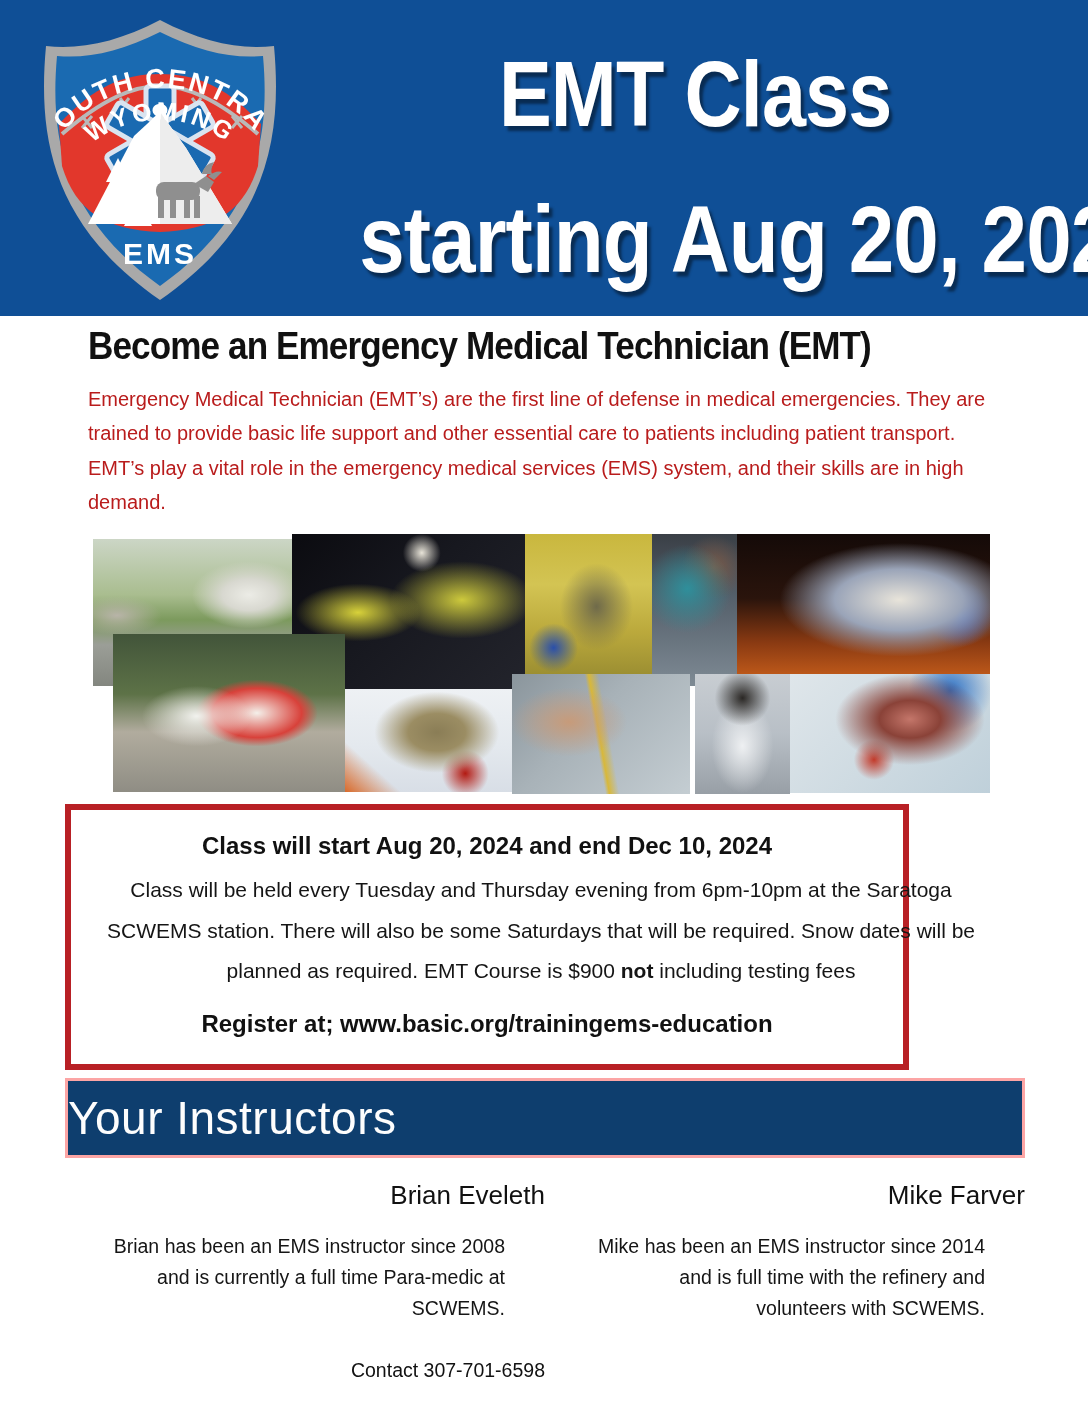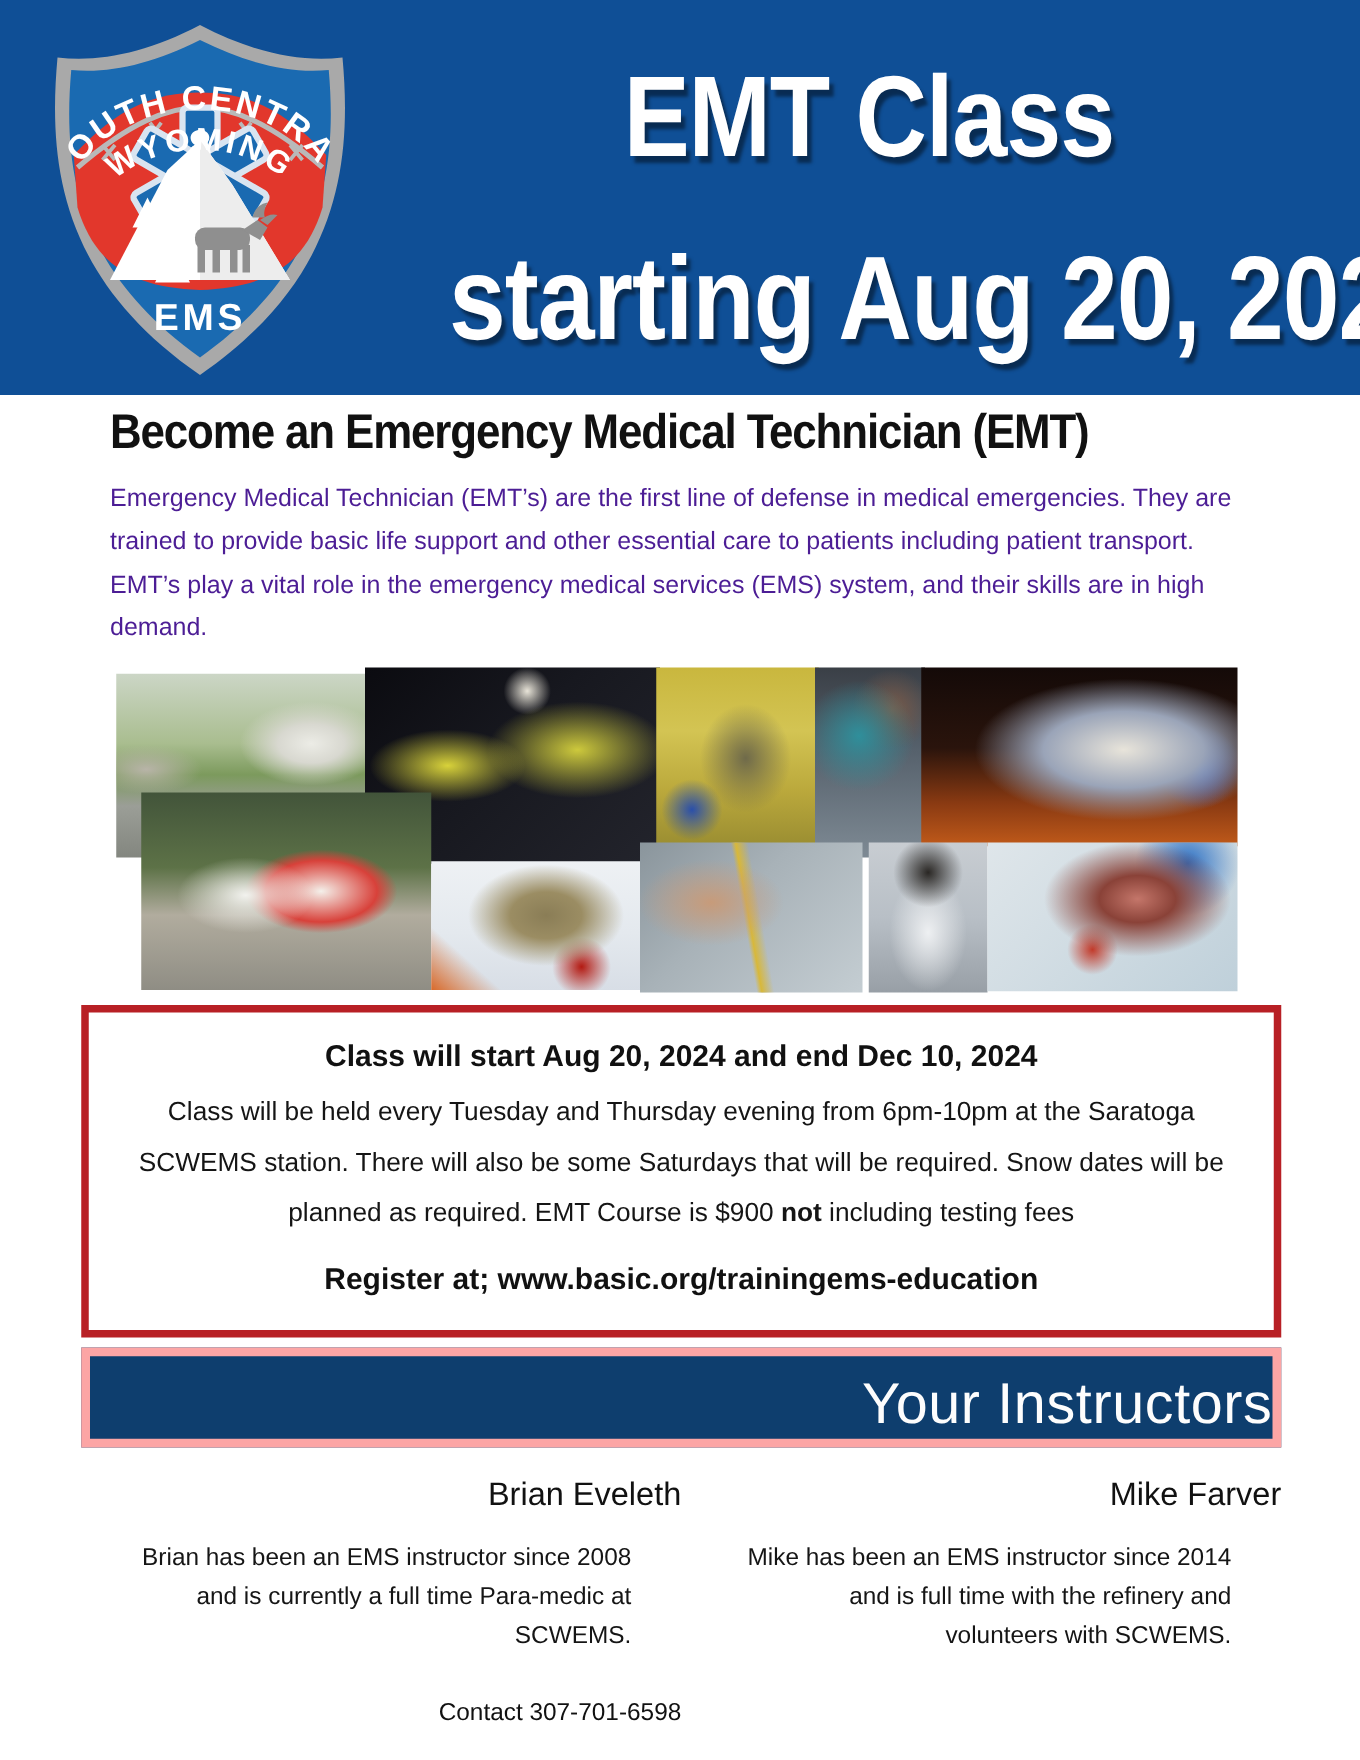--- a/index.html
+++ b/index.html
@@ -51,21 +51,21 @@
     font-weight:bold;
     letter-spacing:-1px;
     white-space:nowrap;
   }
   .cond-left{display:inline-block;transform:scaleX(.90);transform-origin:left center;}
   .intro-body{
     margin:0 72px 0 88px;
     width:925px;
     font-size:20px;
     line-height:1.72;
-    color:#4c1d95;
+    color:#b91c1c;
   }
 
   
   .collage{
     position:relative;
     margin:14px 0 0 85px;
     width:920px;
     height:262px;
   }
   .ph{position:absolute;}
@@ -120,40 +120,40 @@
     background:
       radial-gradient(ellipse at 60% 38%, #c4766a 0%, #8a4238 18%, rgba(0,0,0,0) 44%),
       radial-gradient(circle at 80% 14%, #2a6fc4 0%, rgba(0,0,0,0) 22%),
       radial-gradient(circle at 42% 72%, #c23a2a 0%, rgba(0,0,0,0) 14%),
       linear-gradient(135deg,#dfe6ea 0%,#cfdbe2 52%,#bfd0da 100%);}
 
   
   .info-box{
     box-sizing:border-box;
     margin:8px 0 0 65px;
-    width:960px;
+    width:844px;
     border:6px solid #b82025;
     background:#ffffff;
     text-align:center;
     padding:18px 30px 26px 30px;
   }
   .info-heading{font-size:24px;font-weight:bold;margin:4px 0 10px 0;}
   .info-body{font-size:21px;line-height:1.95;margin:0 auto;width:880px;color:#151515;}
   .info-register{font-size:24px;font-weight:bold;margin-top:18px;}
 
   
   .instructors-bar{
     box-sizing:border-box;
     margin:8px 0 0 65px;
     width:960px;
     height:80px;
     background:#0e3e6e;
-    border:7px solid #fca5a5;
+    border:3px solid #fca5a5;
     color:#fdfdfd;
-    text-align:right;
+    text-align:left;
     font-size:46px;
     font-weight:400;
     line-height:74px;
     letter-spacing:0.5px;
   }
   .instructor-cols{
     display:flex;
     margin-left:65px;
     width:960px;
   }

